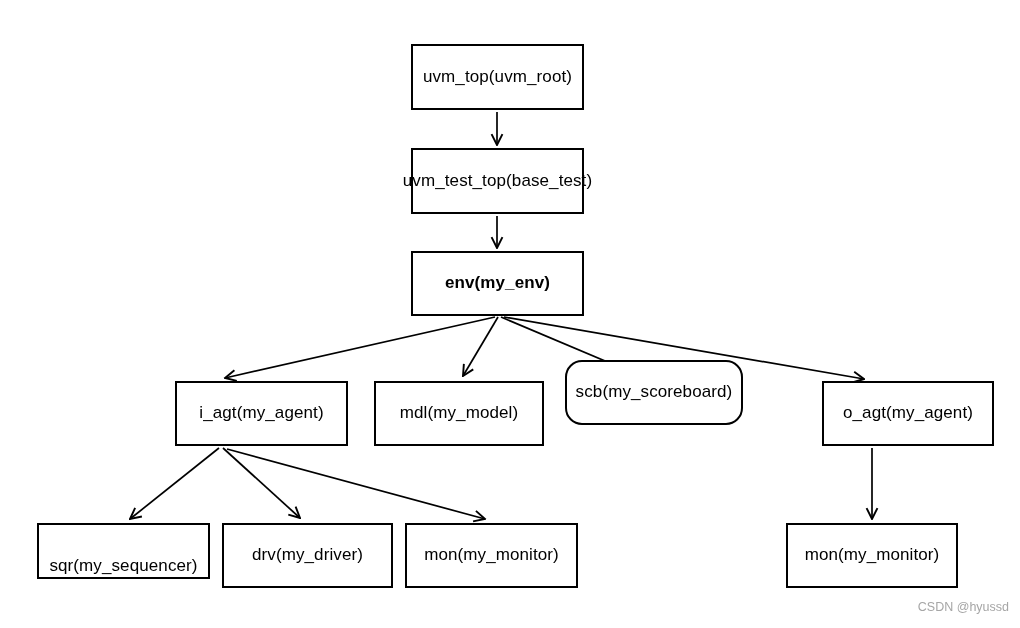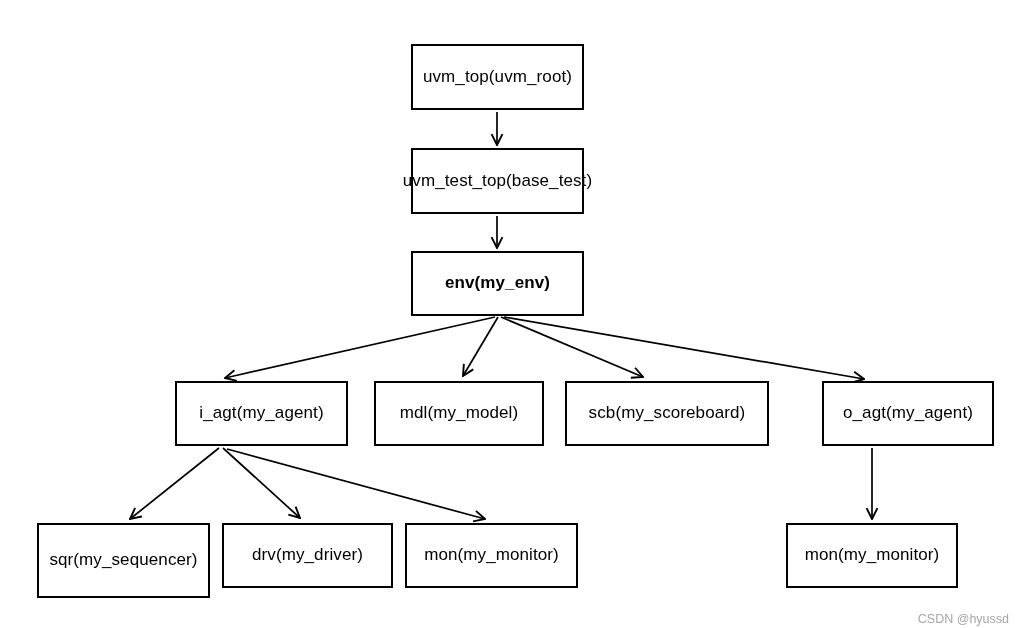--- a/index.html
+++ b/index.html
@@ -36,32 +36,31 @@
     font-size: 17px;
     line-height: 1.3;
     letter-spacing: 0.1px;
   }
   .watermark {
     position: absolute;
     top: 600px;
     right: 11px;
     font-size: 12.5px;
     color: #a6a6a6;
-    margin-top: 12px;
   }
 
   
   .n-uvm-top      { left: 411px; top:  44px; width: 173px; height: 66px; }
   .n-uvm-test-top { left: 411px; top: 148px; width: 173px; height: 66px; }
   .n-env          { left: 411px; top: 251px; width: 173px; height: 65px; font-weight: bold; }
   .n-i-agt        { left: 132px; top: 381px; width: 173px; height: 65px; margin-left: 43px; }
   .n-mdl          { left: 374px; top: 381px; width: 170px; height: 65px; }
-  .n-scb          { left: 565px; top: 381px; width: 204px; height: 65px; }
+  .n-scb          { left: 565px; top: 360px; width: 178px; height: 65px; border-radius: 17px; }
   .n-o-agt        { left: 822px; top: 381px; width: 172px; height: 65px; }
-  .n-sqr          { left:  37px; top: 523px; width: 173px; height: 75px; }
+  .n-sqr          { left:  37px; top: 523px; width: 173px; height: 56px; align-items: flex-end; }
   .n-drv          { left: 222px; top: 523px; width: 171px; height: 65px; }
   .n-mon-i        { left: 405px; top: 523px; width: 173px; height: 65px; }
   .n-mon-o        { left: 786px; top: 523px; width: 172px; height: 65px; }
 </style>
 </head>
 <body>
 
 <div class="stage">
 
   <svg class="edges" viewBox="0 0 1020 628" xmlns="http://www.w3.org/2000/svg">

